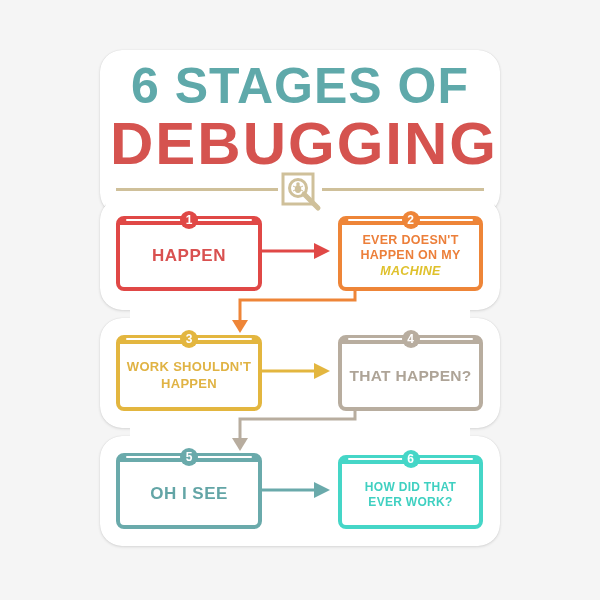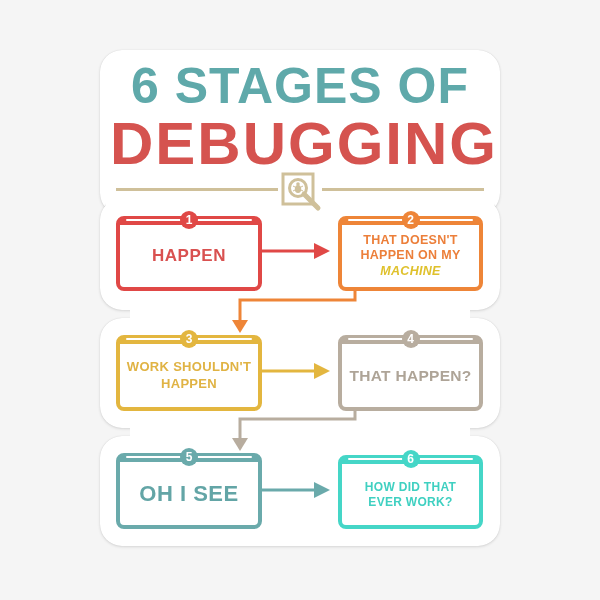--- a/index.html
+++ b/index.html
@@ -121,21 +121,21 @@
     .b3 { left: 116px; top: 335px; width: 146px; height: 76px; color: #e3b63f; }
     .b4 { left: 338px; top: 335px; width: 145px; height: 76px; color: #b8ad9f; }
     .b5 { left: 116px; top: 453px; width: 146px; height: 76px; color: #6aaaab; }
     .b6 { left: 338px; top: 455px; width: 145px; height: 74px; color: #45d6c7; }
 
     .b1 .box-label { font-size: 17px; color: #d95150; letter-spacing: 0.5px; }
     .b2 .box-label { font-size: 12.5px; color: #ec7f3a; letter-spacing: 0.3px; }
     .b2 .machine { color: #dfc12c; font-style: italic; }
     .b3 .box-label { font-size: 13px; color: #e0b344; letter-spacing: 0.3px; }
     .b4 .box-label { font-size: 15.5px; color: #aea497; letter-spacing: 0.3px; }
-    .b5 .box-label { font-size: 22px; color: #63a5a6; letter-spacing: 0.5px; }
+    .b5 .box-label { font-size: 17px; color: #63a5a6; letter-spacing: 0.5px; }
     .b6 .box-label { font-size: 12px; color: #3fd0c1; letter-spacing: 0.3px; }
 
     svg.connectors {
       position: absolute;
       left: 0; top: 0;
       width: 600px; height: 600px;
       pointer-events: none;
     }
   </style>
 </head>
@@ -205,21 +205,21 @@
     <div>
       <span class="box-label">HAPPEN</span>
     </div>
   </div>
 
   <div class="box b2">
     <div class="box-num">
         <span>2</span>
       </div>
     <div>
-      <span class="box-label">THAT DOESN'T</span>
+      <span class="box-label">EVER DOESN'T</span>
       <span class="box-label">HAPPEN ON MY</span>
       <span class="box-label machine">MACHINE</span>
     </div>
   </div>
 
   <div class="box b3">
     <div class="box-num">
         <span>3</span>
       </div>
     <div>

